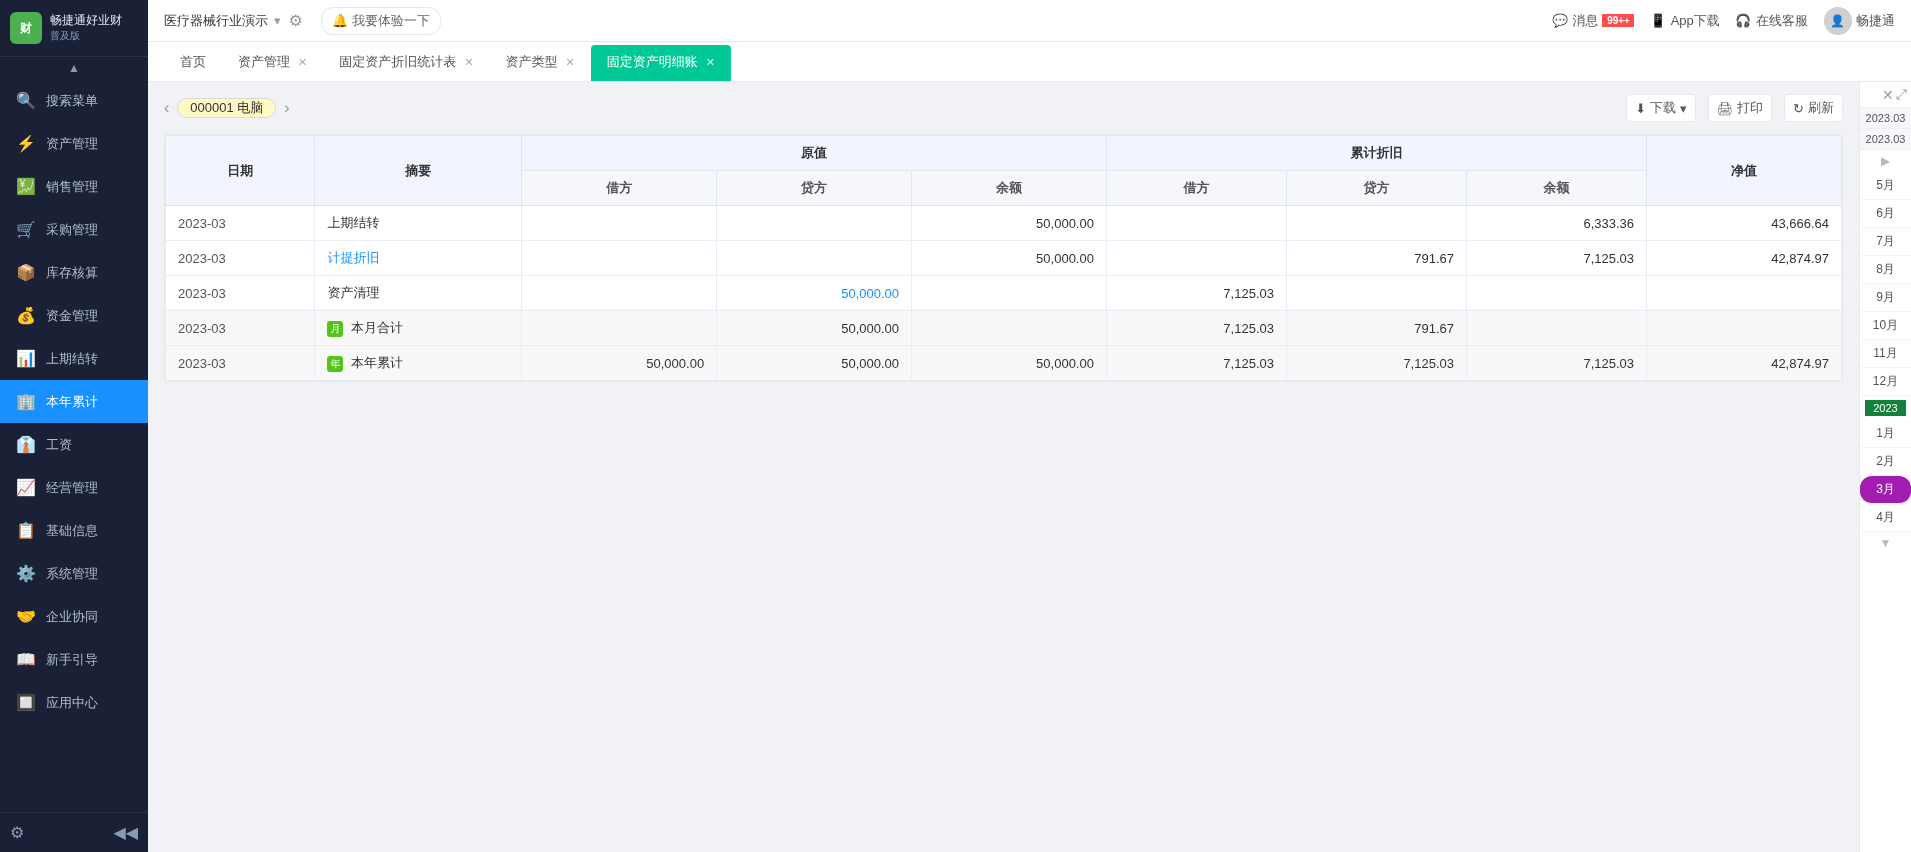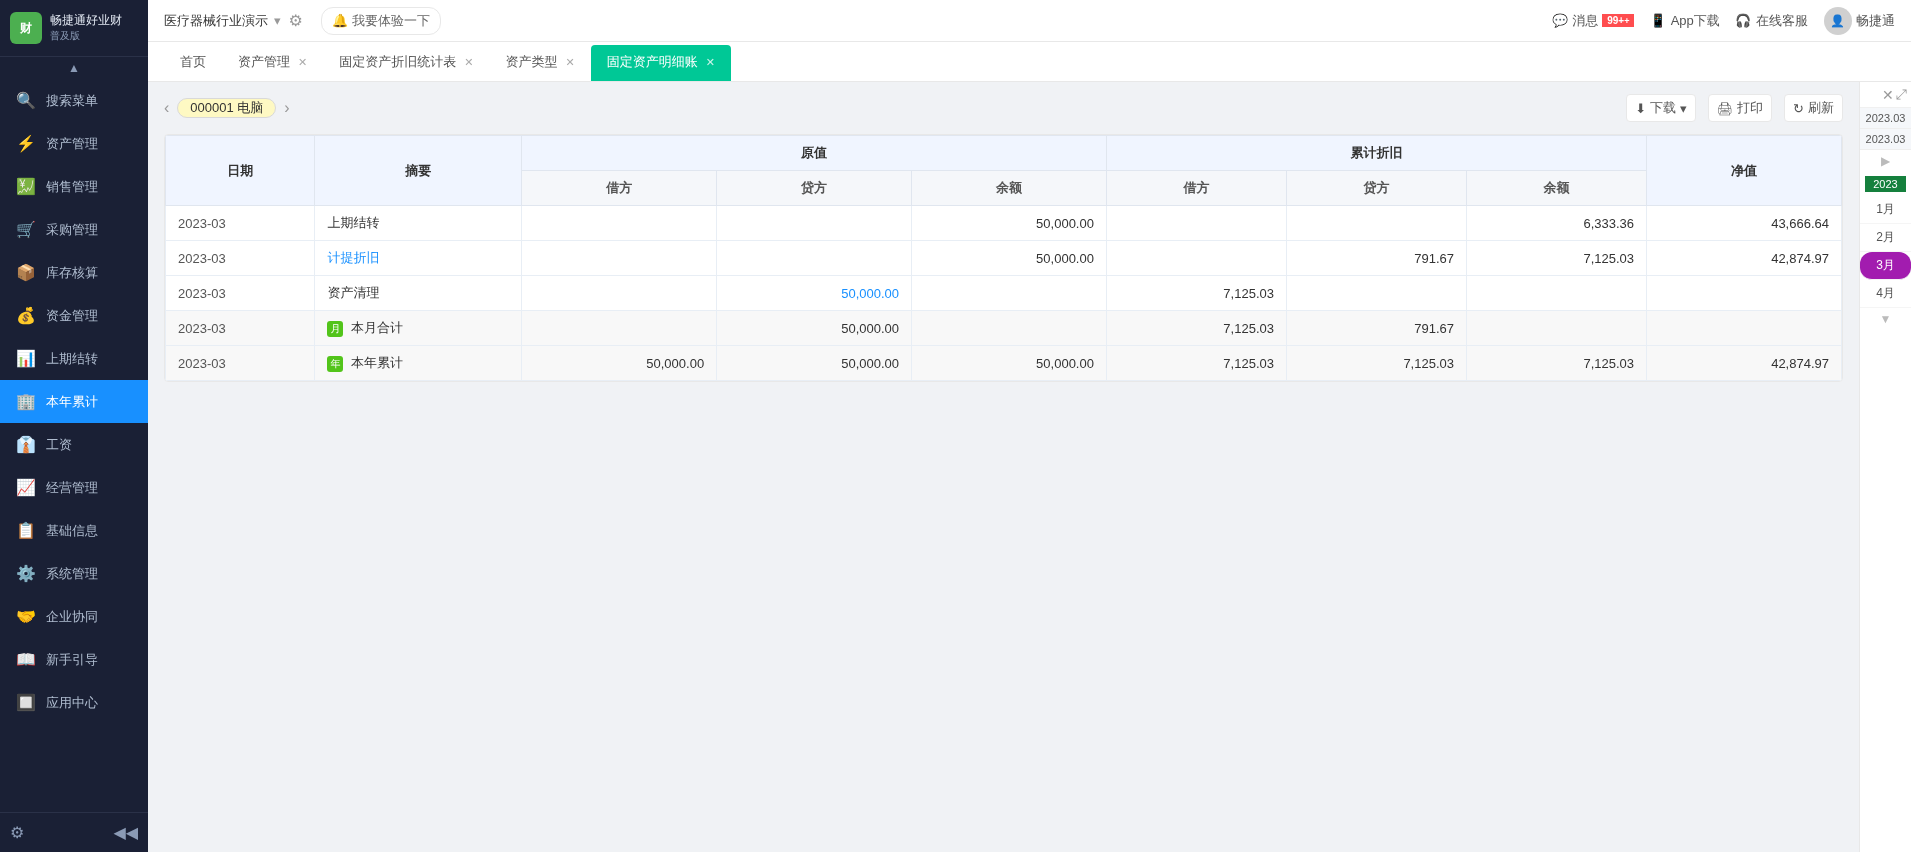--- a/index.html
+++ b/index.html
@@ -546,20 +546,30 @@
         <button class="panel-header-btn">⤢</button>
       </div>
 
       <div style="font-size:11px;color:#555;padding:4px 2px;text-align:center;width:100%;background:#f5f7fa;border-bottom:1px solid #eee;">2023.03</div>
       <div style="font-size:11px;color:#555;padding:4px 2px;text-align:center;width:100%;background:#f5f7fa;border-bottom:1px solid #eee;">2023.03</div>
 
       <div style="display:flex;justify-content:center;padding:4px 0;">
         <span style="font-size:12px;color:#bbb;cursor:pointer;">▶</span>
       </div>
 
+      <div class="panel-section">
+        <div class="month-item">5月</div>
+        <div class="month-item">6月</div>
+        <div class="month-item">7月</div>
+        <div class="month-item">8月</div>
+        <div class="month-item">9月</div>
+        <div class="month-item">10月</div>
+        <div class="month-item">11月</div>
+        <div class="month-item">12月</div>
+      </div>
 
       <div class="year-badge-wrap">
         <span class="year-badge">2023</span>
       </div>
 
       <div class="panel-section">
         <div class="month-item">1月</div>
         <div class="month-item">2月</div>
         <div class="month-item active-month">3月</div>
         <div class="month-item">4月</div>

